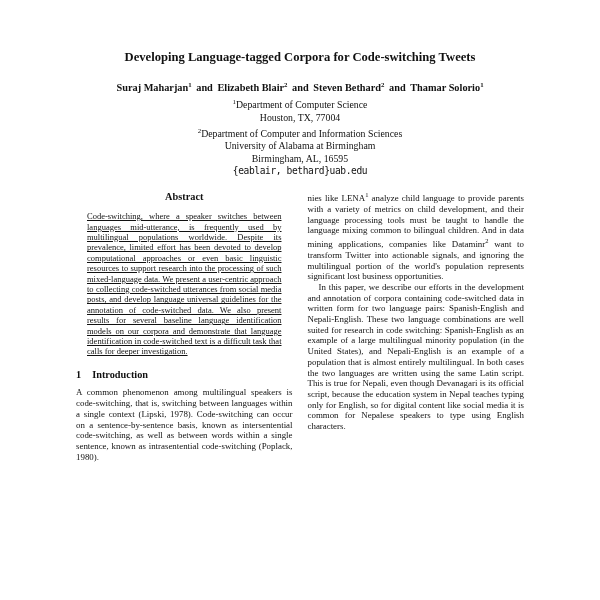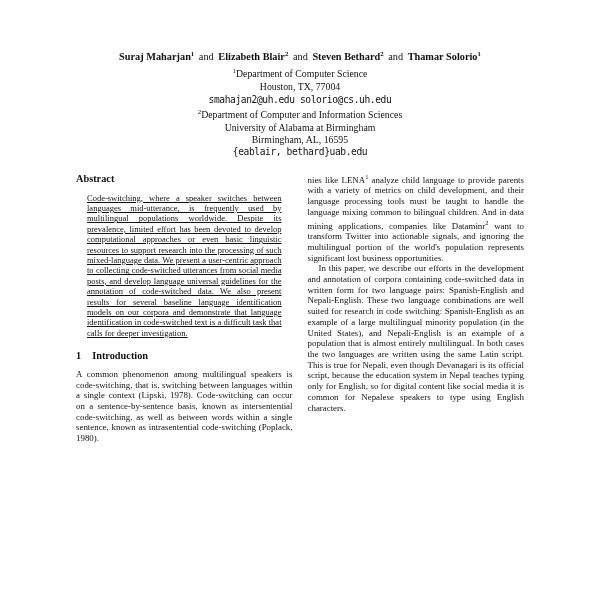--- a/index.html
+++ b/index.html
@@ -30,21 +30,21 @@
     line-height: 15px;
     margin: 0 0 16px 0;
   }
   .authors {
     text-align: center;
     font-size: 10.3px;
     margin: 0 0 3px 0;
   }
   .authors .name { font-weight: bold; }
   .authors sup { font-size: 6.8px; font-weight: bold; }
-  .authors .and { font-weight: normal; padding: 0 2px; text-align: right; }
+  .authors .and { font-weight: bold; padding: 0 2px; text-align: right; }
   .affil {
     text-align: center;
     font-size: 9.8px;
     line-height: 12.4px;
   }
   .affil sup { font-size: 6.8px; }
   .email-line {
     font-family: "DejaVu Sans Mono", monospace;
     font-size: 9.6px;
     letter-spacing: -0.4px;
@@ -56,21 +56,21 @@
     height: 392px;
     overflow: hidden;
   }
   .col {
     width: 217px;
     text-align: justify;
     font-size: 8.9px;
     line-height: 10.7px;
   }
   .abstract-heading {
-    text-align: left;
+    text-align: center;
     font-weight: bold;
     font-size: 10.3px;
     margin: 2px 0 8px 0;
   }
   .abstract-text {
     padding: 0 11px;
     font-size: 8.5px;
     line-height: 10.4px;
     text-align: justify;
     text-decoration: underline;
@@ -84,35 +84,35 @@
   p { margin: 0; }
   p.indent { text-indent: 11px; }
   .ital { }
   sup.fn { font-size: 6.5px; }
 </style>
 </head>
 <body>
 
 <div class="page">
 
+  <h1 class="title">Developing Language-tagged Corpora for Code-switching Tweets</h1>
 
   <div class="authors">
     <span class="name"><span>Suraj Maharjan</span><sup>1</sup></span>
     <span class="and">and</span>
     <span class="name"><span>Elizabeth Blair</span><sup>2</sup></span>
     <span class="and">and</span>
     <span class="name"><span>Steven Bethard</span><sup>2</sup></span>
     <span class="and">and</span>
     <span class="name"><span>Thamar Solorio</span><sup>1</sup></span>
   </div>
 
   <div class="affil">
     <div><sup>1</sup><span>Department of Computer Science</span></div>
     <div>Houston, TX, 77004</div>
-    <div class="email-line">smahajan2@uh.edu solorio@cs.uh.edu</div>
     <div><sup>2</sup><span>Department of Computer and Information Sciences</span></div>
     <div>University of Alabama at Birmingham</div>
     <div>Birmingham, AL, 16595</div>
     <div class="email-line">{eablair, bethard}uab.edu</div>
   </div>
 
   <div class="columns">
 
     <div class="col">
       <div class="abstract-heading">Abstract</div>

